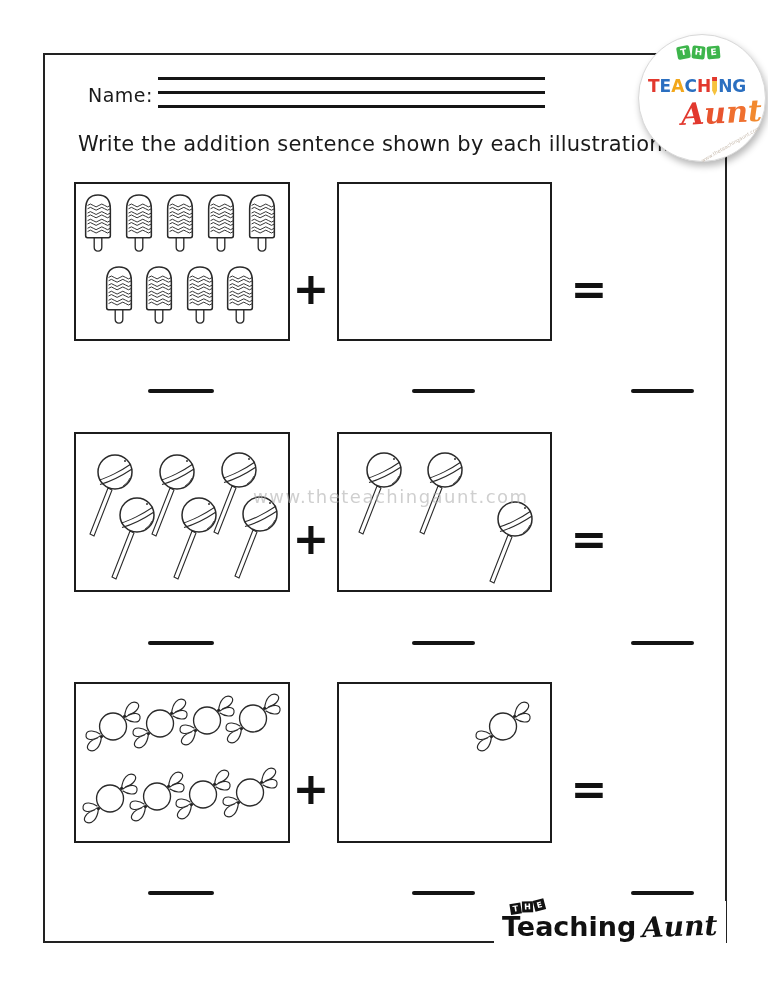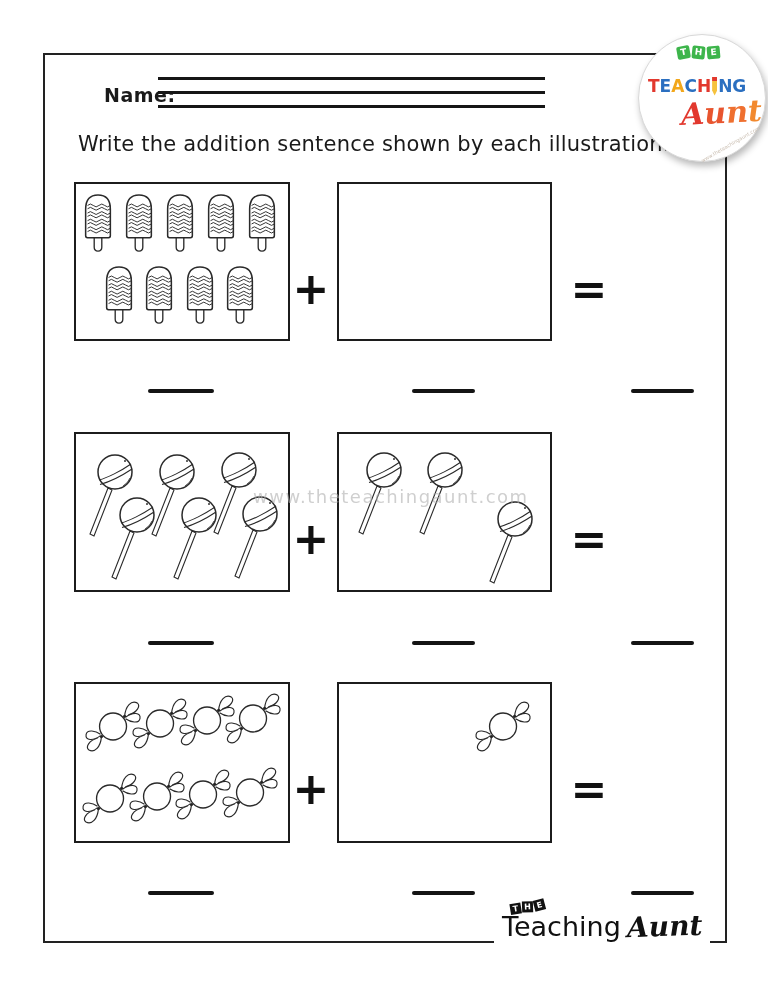--- a/index.html
+++ b/index.html
@@ -1,21 +1,21 @@
 <!DOCTYPE html>
 <html><head>
 <meta charset="utf-8">
 <style>
   html,body{margin:0;padding:0;background:#888;}
   #page{position:relative;width:768px;height:994px;background:#ffffff;overflow:hidden;
         font-family:"DejaVu Sans","Liberation Sans",sans-serif;color:#1a1a1a;}
   
   #frame{position:absolute;left:43px;top:53px;width:680px;height:886px;border:2px solid #222;z-index:1;}
   
-  #name-label{position:absolute;left:104px;top:84px;font-size:19px;letter-spacing:.5px;z-index:2;font-weight:bold;}
+  #name-label{position:absolute;left:88px;top:84px;font-size:19px;letter-spacing:.5px;z-index:2;}
   .name-line{position:absolute;left:158px;width:387px;height:3px;background:#161616;z-index:2;}
   
   #instruction{position:absolute;left:78px;top:132px;width:600px;font-size:21px;letter-spacing:.2px;z-index:2;white-space:nowrap;}
   
   .problem-row{position:absolute;left:0;width:768px;z-index:2;}
   .abox{position:absolute;top:0;background:#fff;border:2px solid #1c1c1c;box-sizing:border-box;}
   .abox.left{left:74px;width:216px;}
   .abox.right{left:337px;width:215px;}
   .op{position:absolute;width:44px;height:44px;line-height:44px;text-align:center;
       font-weight:700;font-size:44px;color:#111;}
@@ -45,21 +45,21 @@
              font-family:"DejaVu Serif","Liberation Serif",serif;transform:rotate(-3deg);}
   #tiny-url{position:absolute;left:58px;top:106px;font-size:5px;color:#c9bdb0;transform:rotate(-30deg);}
   
   #bottom-logo{position:absolute;left:494px;top:901px;z-index:5;background:#fff;padding:0 8px 2px 8px;}
   #bottom-the{display:flex;gap:1px;margin-left:8px;transform:rotate(-9deg);width:40px;}
   #bottom-the span{display:block;width:11px;height:11px;background:#111;color:#fff;font-size:8px;
                    font-weight:700;text-align:center;line-height:11px;}
   #bottom-the span:nth-child(2){transform:rotate(7deg);}
   #bottom-the span:nth-child(3){transform:rotate(-6deg);}
   #bottom-words{display:flex;align-items:baseline;margin-top:-2px;}
-  #bottom-teaching{font-size:27px;font-weight:400;color:#111;letter-spacing:0;}
+  #bottom-teaching{font-size:27px;font-weight:700;color:#111;letter-spacing:0;}
   #bottom-aunt{font-size:28px;font-weight:700;font-style:italic;color:#111;margin-left:6px;
                font-family:"DejaVu Serif","Liberation Serif",serif;transform:rotate(-2deg);}
   svg.defs{position:absolute;width:0;height:0;}
 </style>
 </head>
 <body>
 
 <div id="page">
 
   <svg class="defs" aria-hidden="true">

